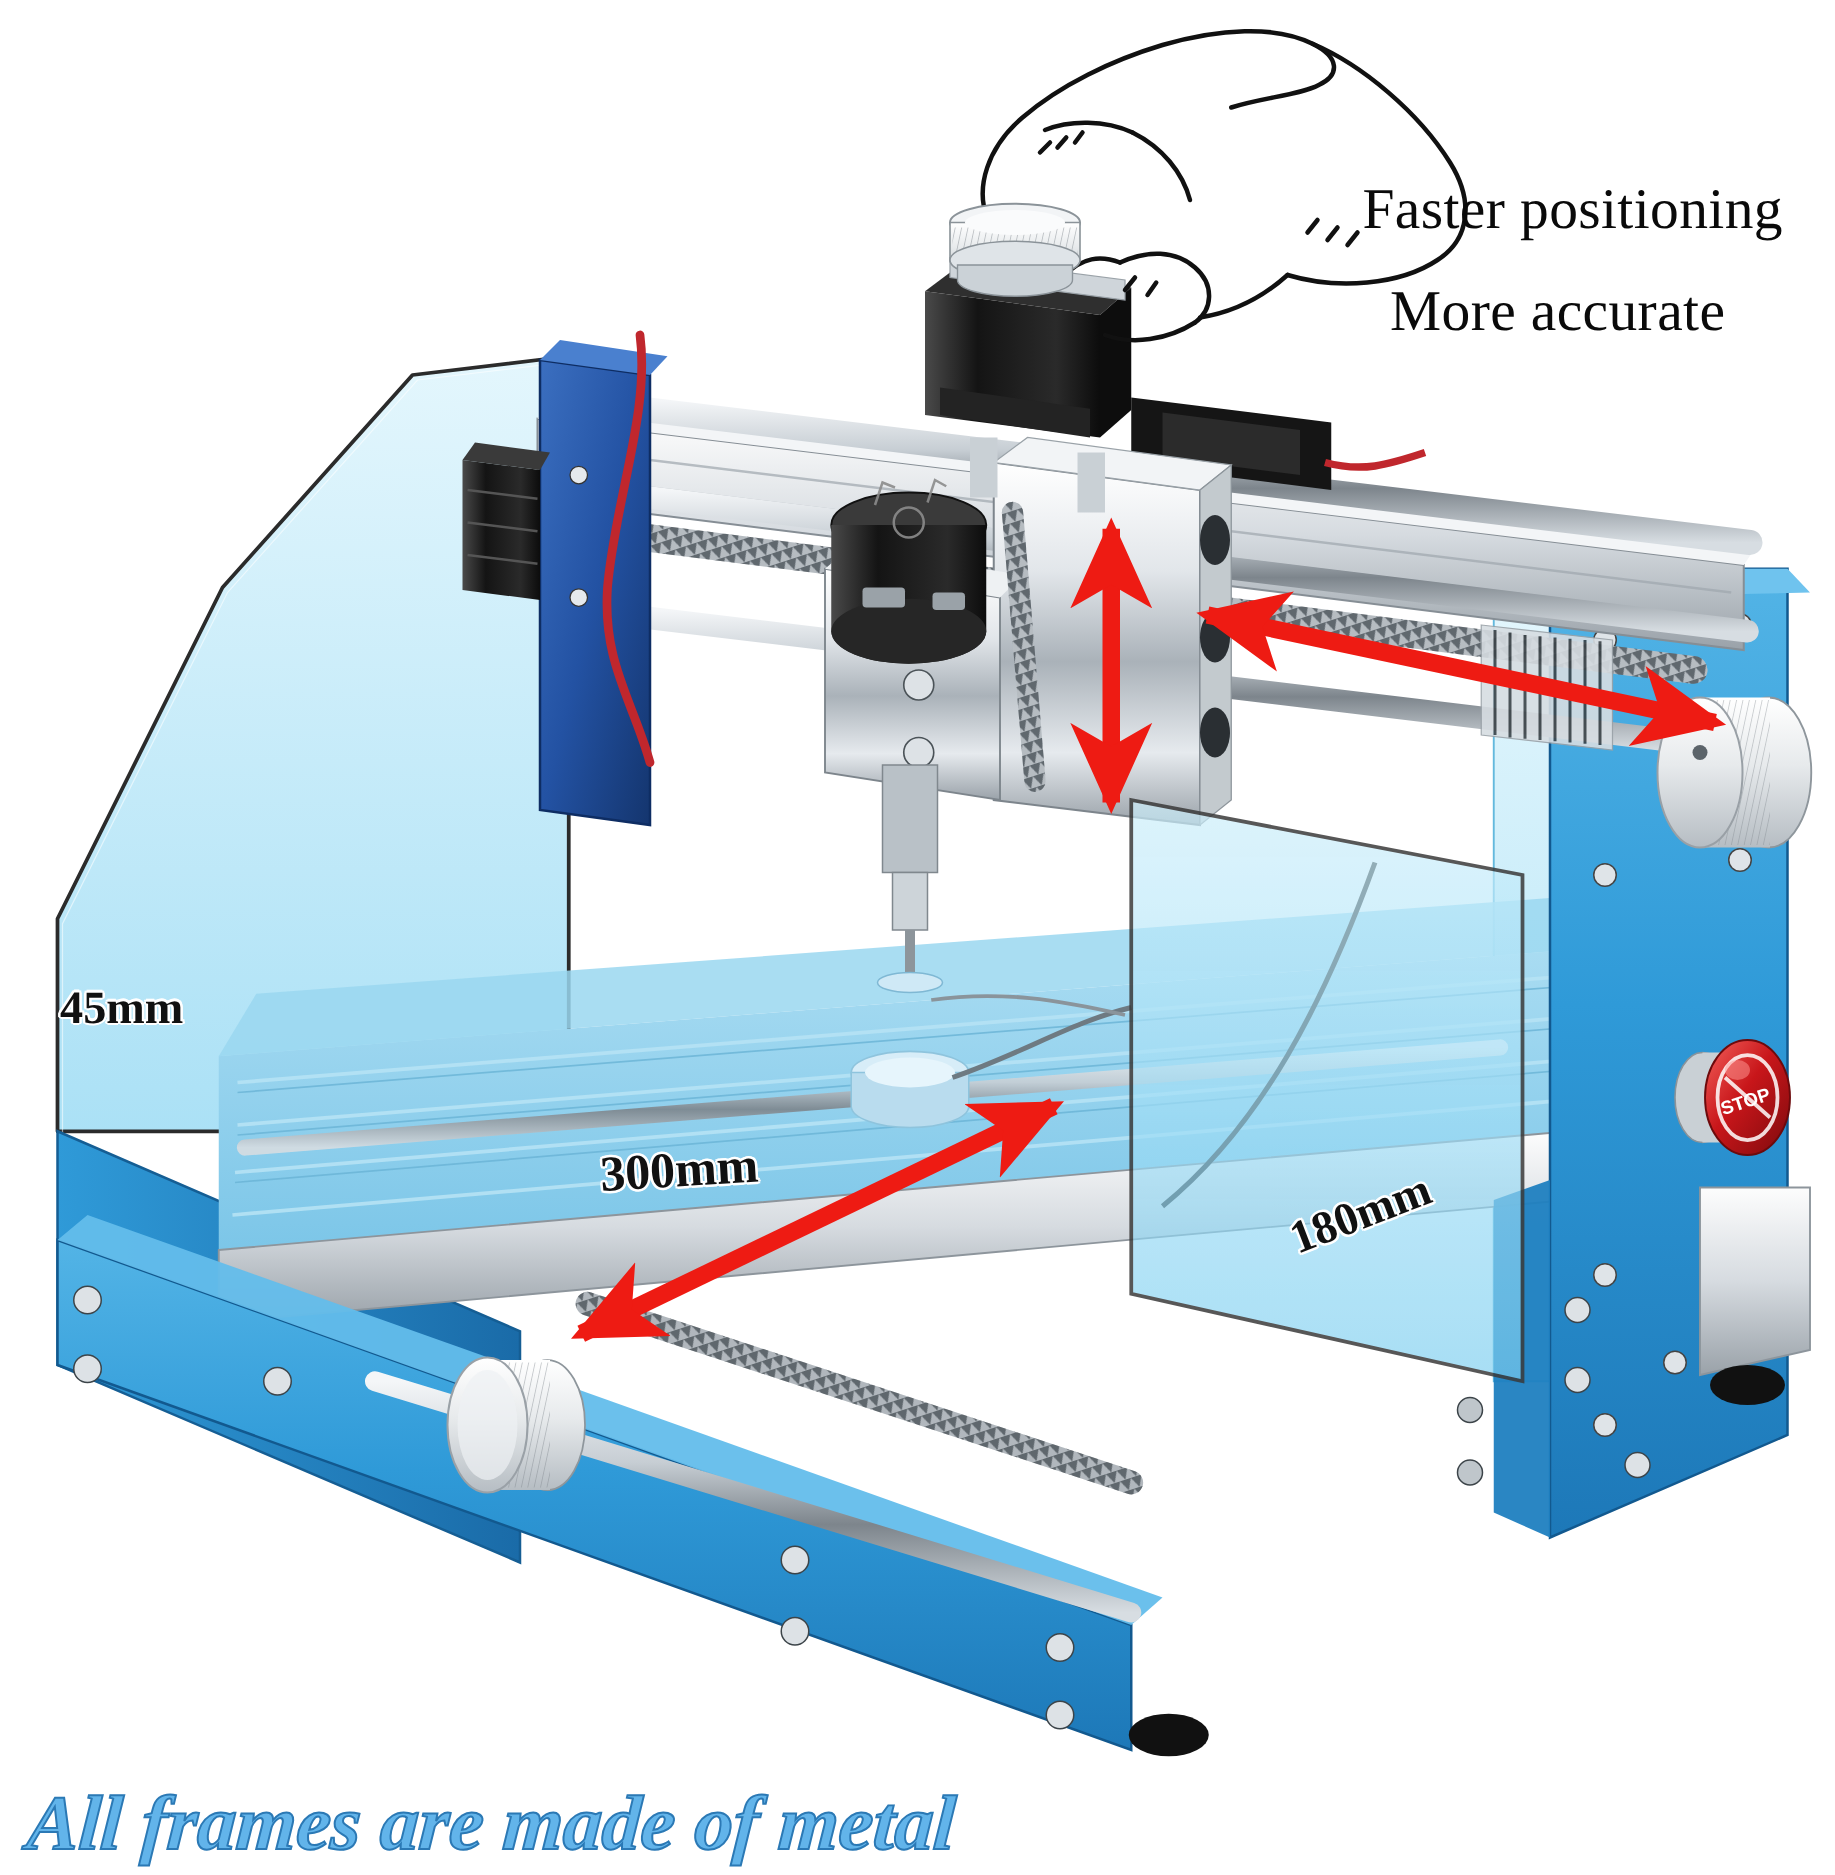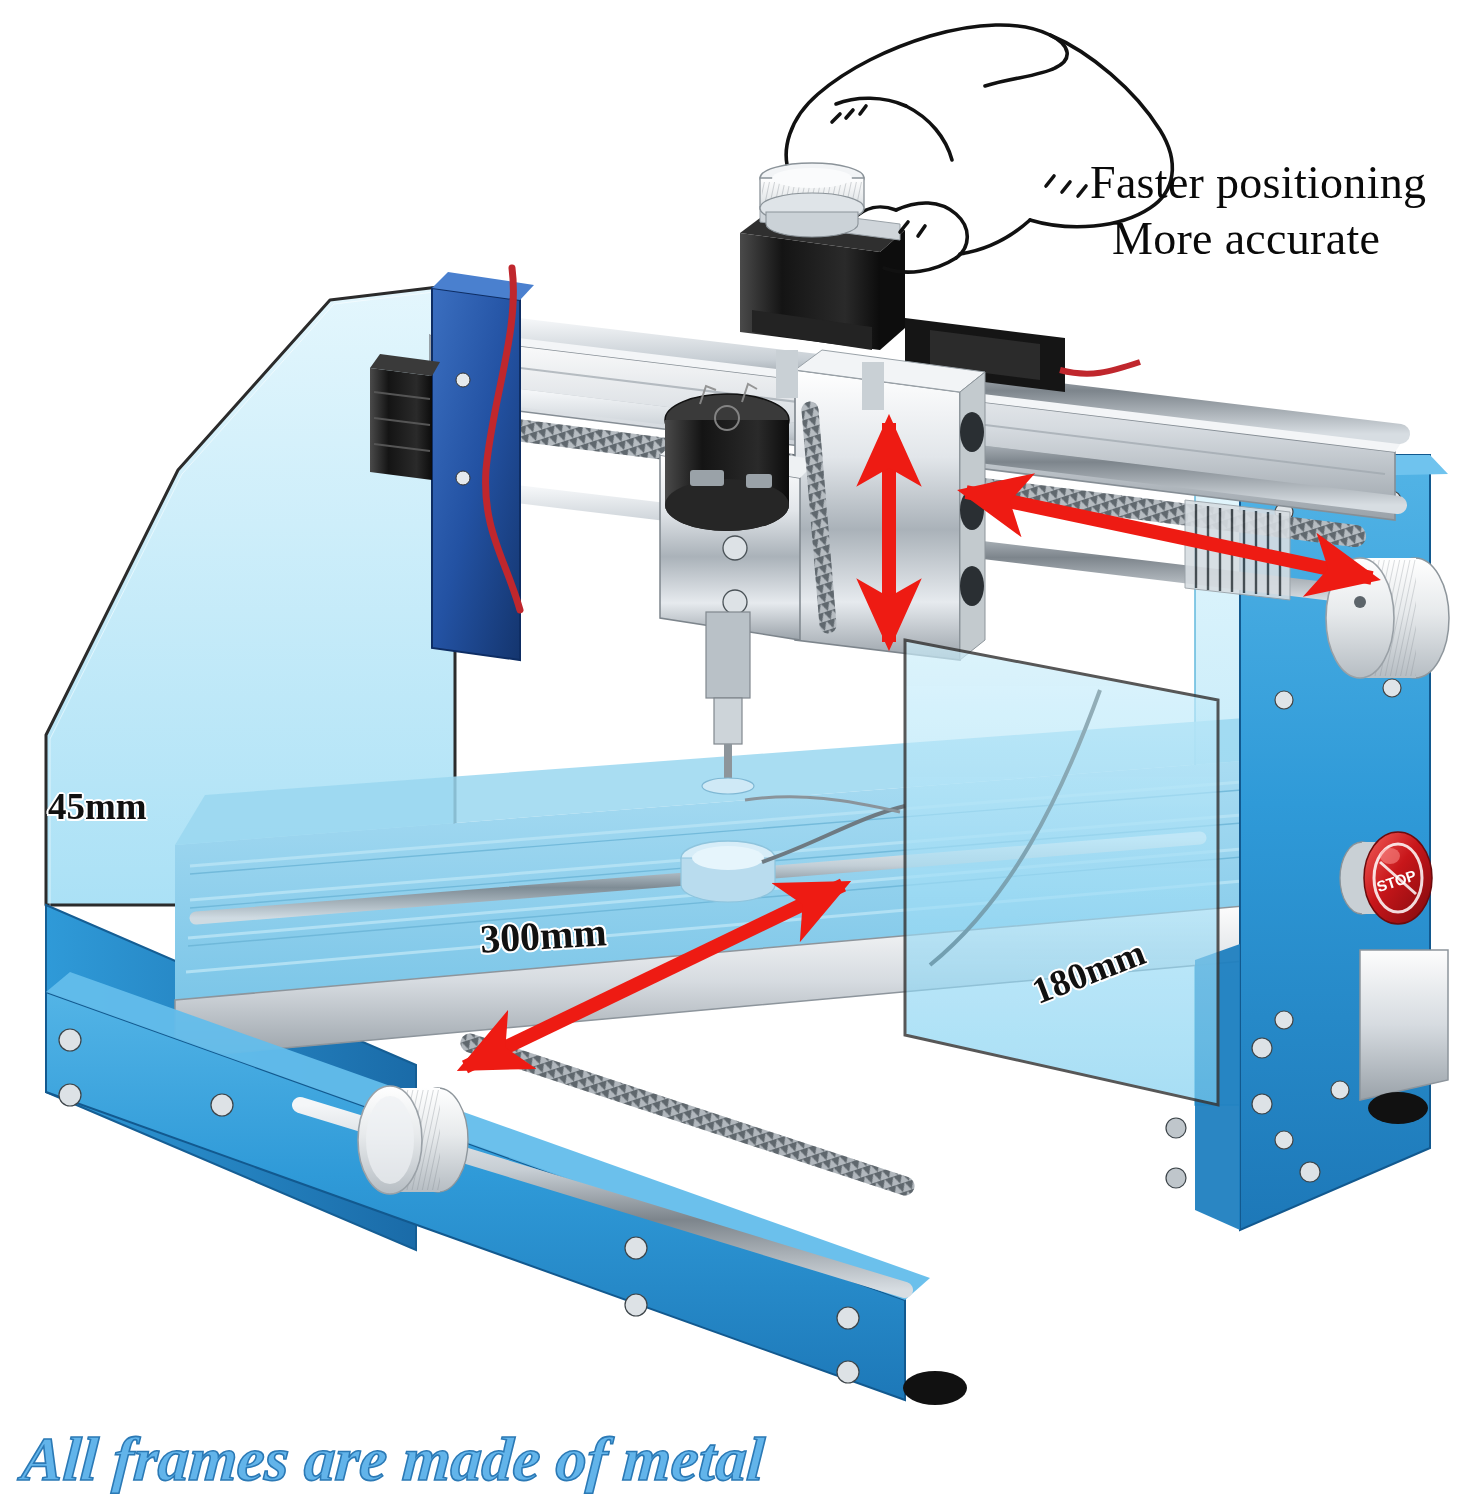--- a/index.html
+++ b/index.html
@@ -4,24 +4,24 @@
 <style>
   html,body{margin:0;padding:0;background:#fff;}
   body{width:1468px;height:1500px;overflow:hidden;
        font-family:"Liberation Serif", serif;}
   #stage{position:relative;width:1468px;height:1500px;background:#ffffff;}
   .noselect{user-select:none;}
 
   
   .headline{
     position:absolute;font-family:"Liberation Serif", serif;
-    font-size:46px;color:#0a0a0a;letter-spacing:.3px;white-space:nowrap;margin-top:16px;
+    font-size:46px;color:#0a0a0a;letter-spacing:.3px;white-space:nowrap;
   }
   #headline-1{left:1090px;top:140px;}
-  #headline-2{left:1112px;top:196px;}
+  #headline-2{left:1112px;top:222px;}
 
   .tagline{
     position:absolute;left:22px;top:1424px;white-space:nowrap;
     font-family:"Liberation Serif", serif;
     font-style:italic;font-weight:bold;font-size:62px;
     color:#62b4ea;
     -webkit-text-stroke:1.6px #2b79b5;
     text-shadow:2px 2px 0 rgba(255,255,255,.55), -1px -1px 0 rgba(255,255,255,.5);
     transform:skewX(-4deg);
   }

